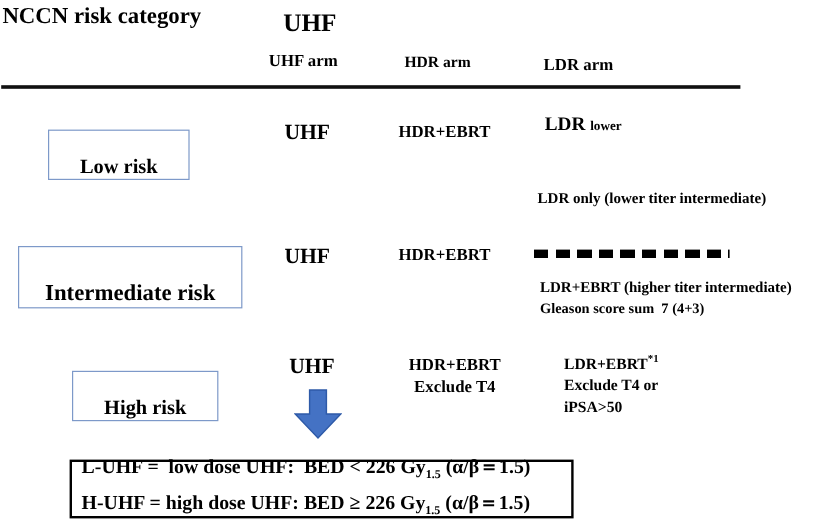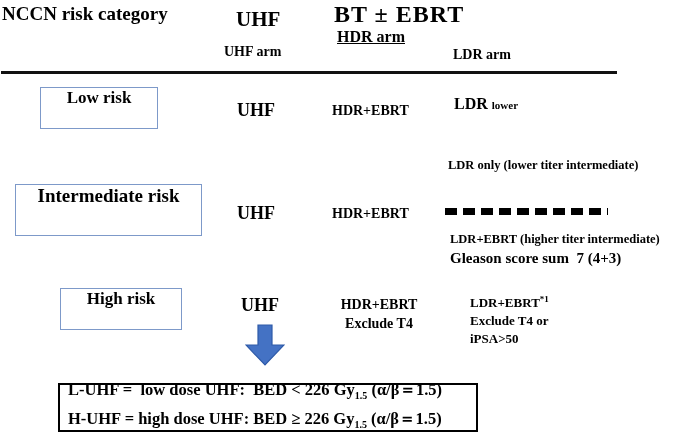--- a/index.html
+++ b/index.html
@@ -8,46 +8,46 @@
     font-family:"Liberation Serif","DejaVu Serif",serif;
     color:#000; font-weight:bold; overflow:hidden;padding-left:45px;
   }
   .abs { position:absolute; }
   .txt { white-space:pre; }
   
   .title-risk { left:2px; top:3px; font-size:19px; }
   .title-uhf  { left:236px; top:7px; font-size:21px; }
   .title-bt   { left:334px; top:1px; font-size:24px; letter-spacing:1px; }
   .arm-uhf { left:224px; top:44px; font-size:14px; }
-  .arm-hdr { left:337px; top:28px; font-size:16px;text-decoration:underline; }
+  .arm-hdr { left:337px; top:44px; font-size:13px; }
   .arm-ldr { left:453px; top:47px; font-size:14px; }
   .toprule { left:1px; top:71px; width:616px; height:3px; background:#111; }
   
   .riskbox {
     border:1.6px solid #7d99c9; background:#fff;
-    display:flex; align-items:flex-start; justify-content:center;
+    display:flex; align-items:flex-end; justify-content:center;margin-top:21px;
   }
   .box-low  { left:40px; top:87px; width:116px; height:40px; font-size:17px; }
   .box-int  { left:15px; top:184px; width:185px; height:50px; font-size:19px; }
   .box-high { left:60px; top:288px; width:120px; height:40px; font-size:17px; }
   
   .uhf-low  { left:237px; top:100px; font-size:18px; }
   .hdr-low  { left:332px; top:103px; font-size:14px; }
   .ldr-low  { left:454px; top:95px; font-size:16px; }
   .ldr-low .small { font-size:11px; }
   .uhf-int  { left:237px; top:203px; font-size:18px; }
   .hdr-int  { left:332px; top:206px; font-size:14px; }
   .int-upper-title  { left:448px; top:158px; font-size:12.5px; }
   .int-upper-detail { left:448px; top:175px; font-size:12.5px; }
   .dashes {
     left:445px; top:208px; width:163px; height:7px;
     background:repeating-linear-gradient(90deg,#000 0 12px,transparent 12px 18px);
   }
   .int-lower-title  { left:450px; top:232px; font-size:12.5px; }
-  .int-lower-detail { left:450px; top:250px; font-size:15px; }
+  .int-lower-detail { left:450px; top:250px; font-size:12px; }
   .uhf-high { left:241px; top:295px; font-size:18px; }
   .hdr-high { left:324px; top:295px; width:110px; font-size:14px; line-height:19px; text-align:center; }
   .ldr-high { left:470px; top:290px; font-size:13px; line-height:18px; }
   .sup { font-size:9px; vertical-align:super; }
   
   .arrow-wrap { left:245px; top:324px; width:40px; height:42px; }
   
   .legendbox {
     left:58px; top:383px; width:408px; height:45px;
     border:2px solid #000; background:#fff;
@@ -57,21 +57,20 @@
   .legend-line { display:block; white-space:pre; }
   .legend-line .sub { font-size:10px; vertical-align:sub; }
 </style>
 </head>
 <body>
 
 <div class="canvas">
 
   <div class="abs txt title-risk">NCCN risk category</div>
   <div class="abs txt title-uhf">UHF</div>
-  <div class="abs txt title-bt">BT ± EBRT</div>
 
   <div class="abs txt arm-uhf">UHF arm</div>
   <div class="abs txt arm-hdr">HDR arm</div>
   <div class="abs txt arm-ldr">LDR arm</div>
 
   <div class="abs toprule"></div>
 
   <div class="abs riskbox box-low">
     <span class="txt">Low risk</span>
   </div>

